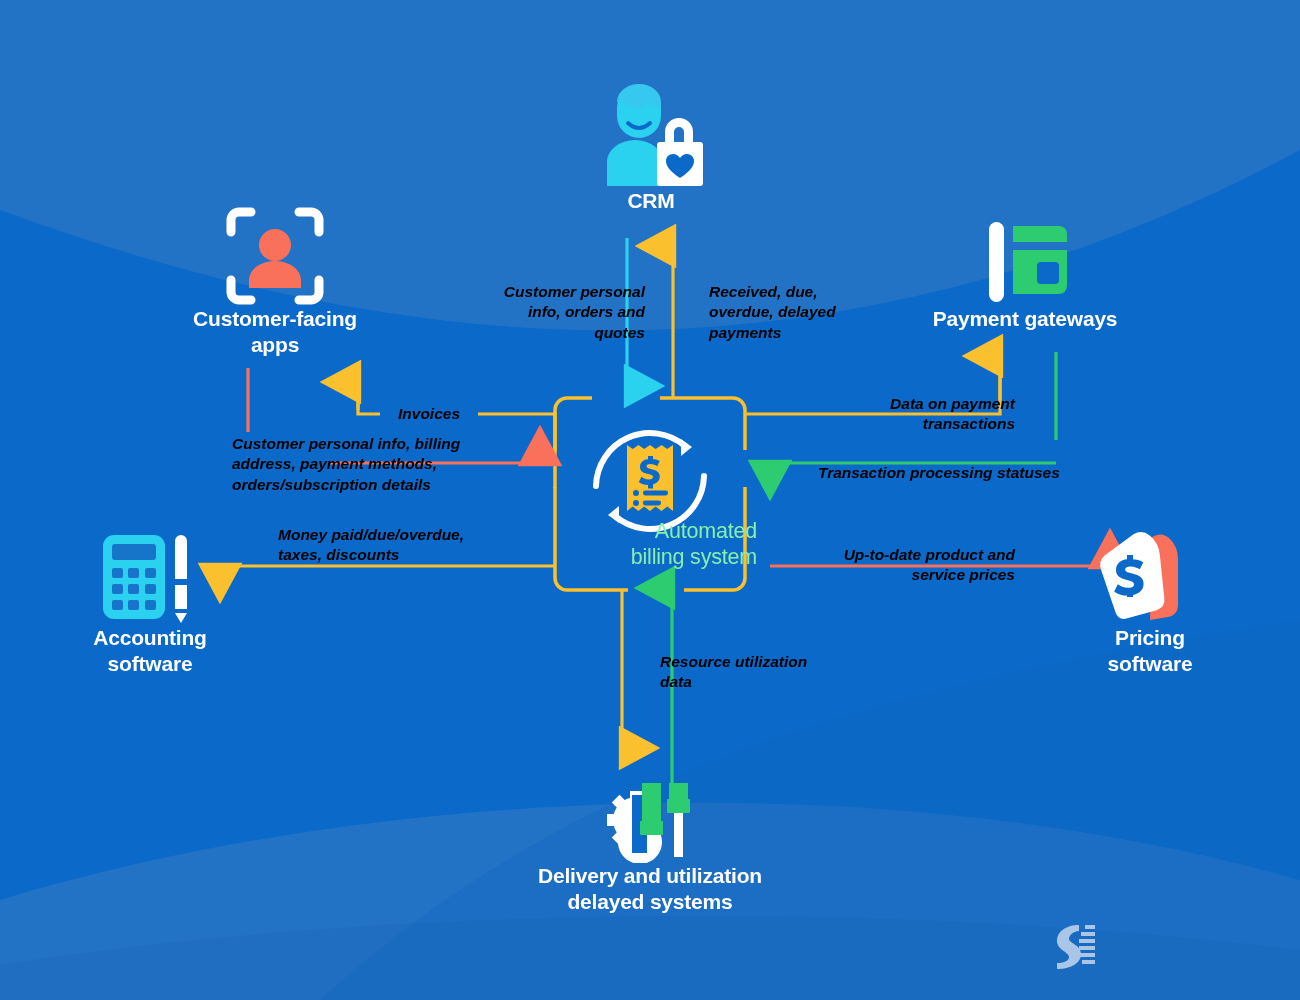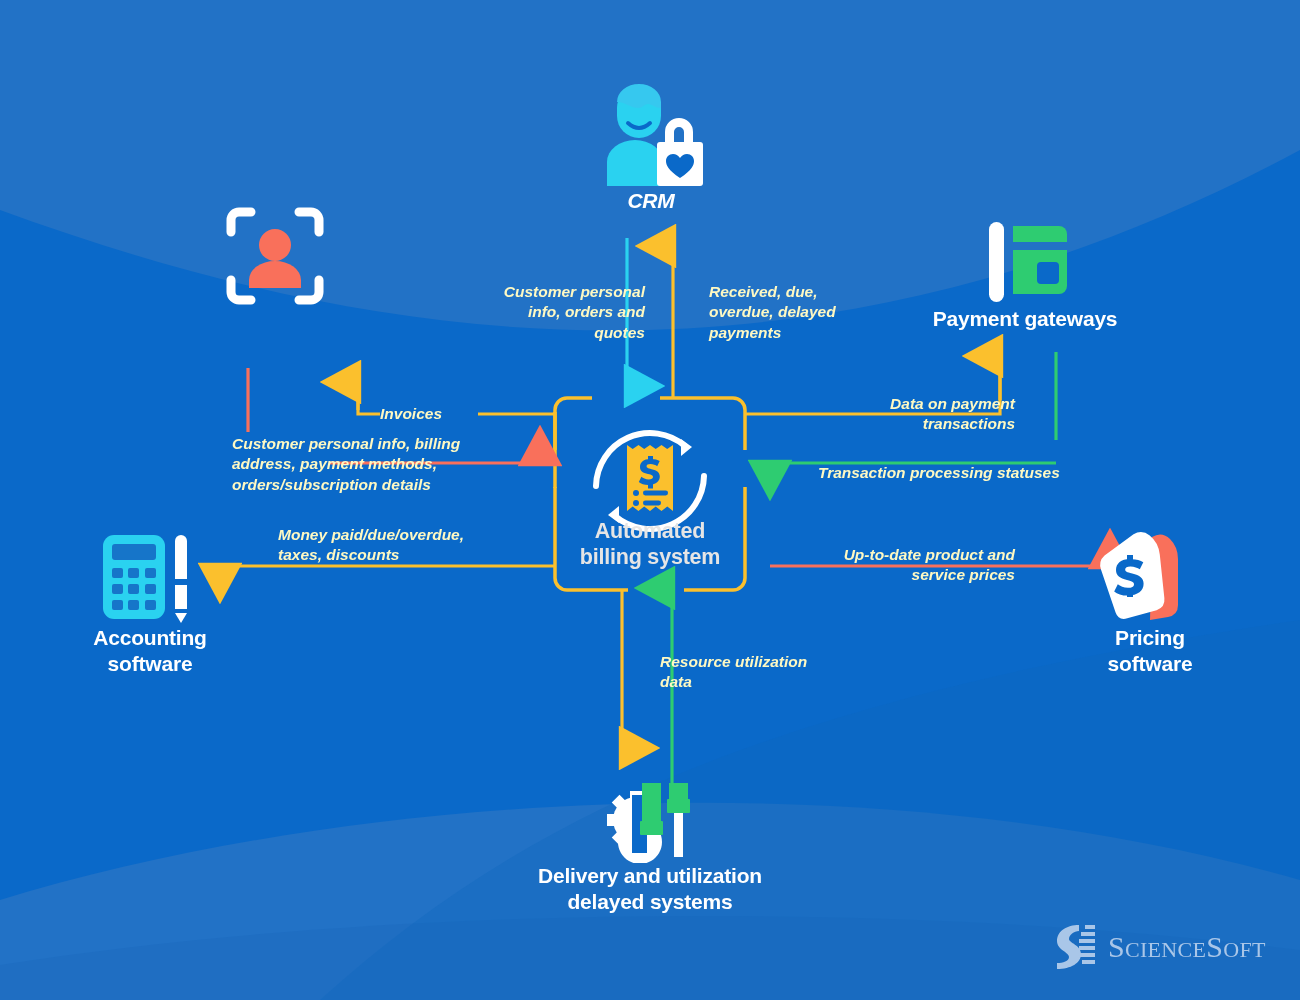--- a/index.html
+++ b/index.html
@@ -12,36 +12,36 @@
   #bg { position:absolute; inset:0; width:1300px; height:1000px; }
 
   .node { position:absolute; text-align:center; }
   .node-label {
     color:#ffffff; font-weight:bold; font-size:21px; line-height:1.25;
     letter-spacing:-0.2px; white-space:pre-line;
   }
   .icon-wrap { display:flex; align-items:flex-end; justify-content:center; }
 
   .flow-label {
-    position:absolute; color:#fef9c3; font-style:italic; font-weight:bold;
+    position:absolute; color:#000000; font-style:italic; font-weight:bold;
     font-size:15.5px; line-height:1.32; white-space:pre-line;
   }
   .fl-right { text-align:right; }
   .fl-left  { text-align:left; }
-  .fl-center{ }
+  .fl-center{ text-align:center; }
 
   
   #core {
     position:absolute; left:555px; top:398px; width:190px; height:192px;
   }
   #core-inner { position:absolute; inset:0; }
   #core-title {
     position:absolute; left:-12px; right:-12px; top:120px;
-    color:#e5e5e5; font-weight:bold; font-size:21.5px; line-height:1.22;
-    text-align:center; white-space:pre-line; letter-spacing:-0.2px;
+    color:#86efac; font-weight:normal; font-size:21.5px; line-height:1.22;
+    text-align:right; white-space:pre-line; letter-spacing:-0.2px;
   }
 
   
   #logo { position:absolute; left:1055px; top:922px; display:flex; align-items:center; gap:11px; }
   #logo-text {
     color:#a9c6e8; font-size:30px; letter-spacing:0.3px;
     font-family:"Liberation Serif", serif;
   }
   #logo-text .sc { font-size:30px; }
   #logo-text .sm { font-size:22px; }
@@ -143,21 +143,21 @@
         <circle cx="81" cy="95" r="3"></circle>
         <rect x="88" y="92.4" width="25" height="5" rx="2.3"></rect>
         <circle cx="81" cy="105" r="3"></circle>
         <rect x="88" y="102.4" width="18" height="5" rx="2.3"></rect>
       </g>
     </svg>
     <div id="core-title">Automated
 billing system</div>
   </div>
 
-  <div class="node" style="left:551px; top:78px; width:200px;font-style:italic;">
+  <div class="node" style="left:551px; top:78px; width:200px;">
     <div class="icon-wrap" style="height:110px;">
       <svg width="112" height="108" viewBox="0 0 112 108">
         <path d="M22,28 a22,22 0 0 1 44,0 v8 a22,22 0 0 1 -44,0 z" fill="#2ad2f0"></path>
         <path d="M22,22 a22,18 0 0 1 44,0 v6 c-6,0 -9,-4 -13,-4 c-4,0 -5,4 -10,4 c-8,0 -12,-6 -21,-6 z" fill="#36c8ef"></path>
         <path d="M33,43 q11,10 22,0" stroke="#0a69c9" stroke-width="4" fill="none" stroke-linecap="round"></path>
         <path d="M12,106 v-24 a28,22 0 0 1 56,0 v24 z" fill="#2ad2f0"></path>
         <path d="M70,52 a14,14 0 0 1 28,0 v12 h-9 v-12 a5,5 0 0 0 -10,0 v12 h-9 z" fill="#ffffff"></path>
         <rect x="62" y="62" width="46" height="44" rx="3" fill="#ffffff"></rect>
         <path d="M85,98 c-12,-8 -14,-13 -14,-17 c0,-4 3,-7 7,-7 c3,0 5,1.6 7,4 c2,-2.4 4,-4 7,-4 c4,0 7,3 7,7 c0,4 -2,9 -14,17 z" fill="#0a69c9"></path>
       </svg>
@@ -171,20 +171,22 @@
         <g stroke="#ffffff" stroke-width="9" fill="none" stroke-linecap="round">
           <path d="M6,26 v-12 a8,8 0 0 1 8,-8 h12"></path>
           <path d="M74,6 h12 a8,8 0 0 1 8,8 v12"></path>
           <path d="M94,74 v12 a8,8 0 0 1 -8,8 h-12"></path>
           <path d="M26,94 h-12 a8,8 0 0 1 -8,-8 v-12"></path>
         </g>
         <circle cx="50" cy="39" r="16" fill="#f9705b"></circle>
         <path d="M24,82 v-8 a26,19 0 0 1 52,0 v8 z" fill="#f9705b"></path>
       </svg>
     </div>
+    <div class="node-label">Customer-facing
+apps</div>
   </div>
 
   <div class="node" style="left:920px; top:200px; width:210px;">
     <div class="icon-wrap" style="height:106px;">
       <svg width="100" height="86" viewBox="0 0 100 86">
         <rect x="14" y="2" width="15" height="80" rx="7.5" fill="#ffffff"></rect>
         <path d="M38,6 h46 a8,8 0 0 1 8,8 v8 h-54 z" fill="#2ecc71"></path>
         <path d="M38,30 h54 v36 a8,8 0 0 1 -8,8 h-46 z" fill="#2ecc71"></path>
         <rect x="62" y="42" width="22" height="22" rx="4" fill="#0a69c9"></rect>
       </svg>
@@ -294,18 +296,15 @@
   <div class="flow-label fl-left" style="left:660px; top:652px; width:170px;">Resource utilization
 data</div>
 
   <div id="logo">
     <svg width="42" height="50" viewBox="0 0 42 50">
       <path d="M30,3 h10 v4 h-10 z M26,10 h14 v4 h-14 z M24,17 h16 v4 h-16 z
                M24,24 h16 v4 h-16 z M25,31 h15 v4 h-15 z M27,38 h13 v4 h-13 z" fill="#a9c6e8"></path>
       <path d="M24,3 C12,3 2,9 2,19 c0,9 12,11 12,16 c0,4 -6,6 -12,6 v6 c14,0 24,-6 24,-15
                c0,-9 -12,-11 -12,-15 c0,-4 5,-8 10,-8 z" fill="#a9c6e8"></path>
     </svg>
-    <div id="logo-text">
-      <span class="sc">S</span><span class="sm">CIENCE</span><span class="sc">S</span><span class="sm">OF</span><span class="sm">T</span>
-    </div>
   </div>
 
 </div>
 
 </body></html>

